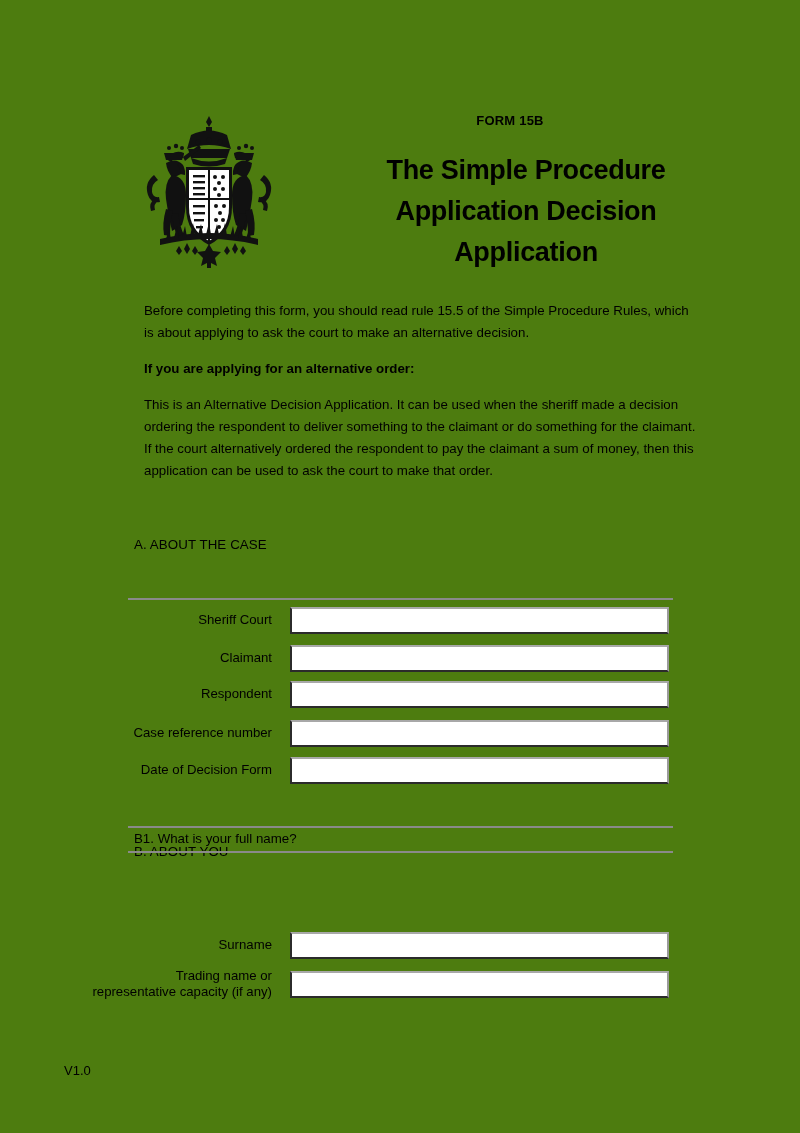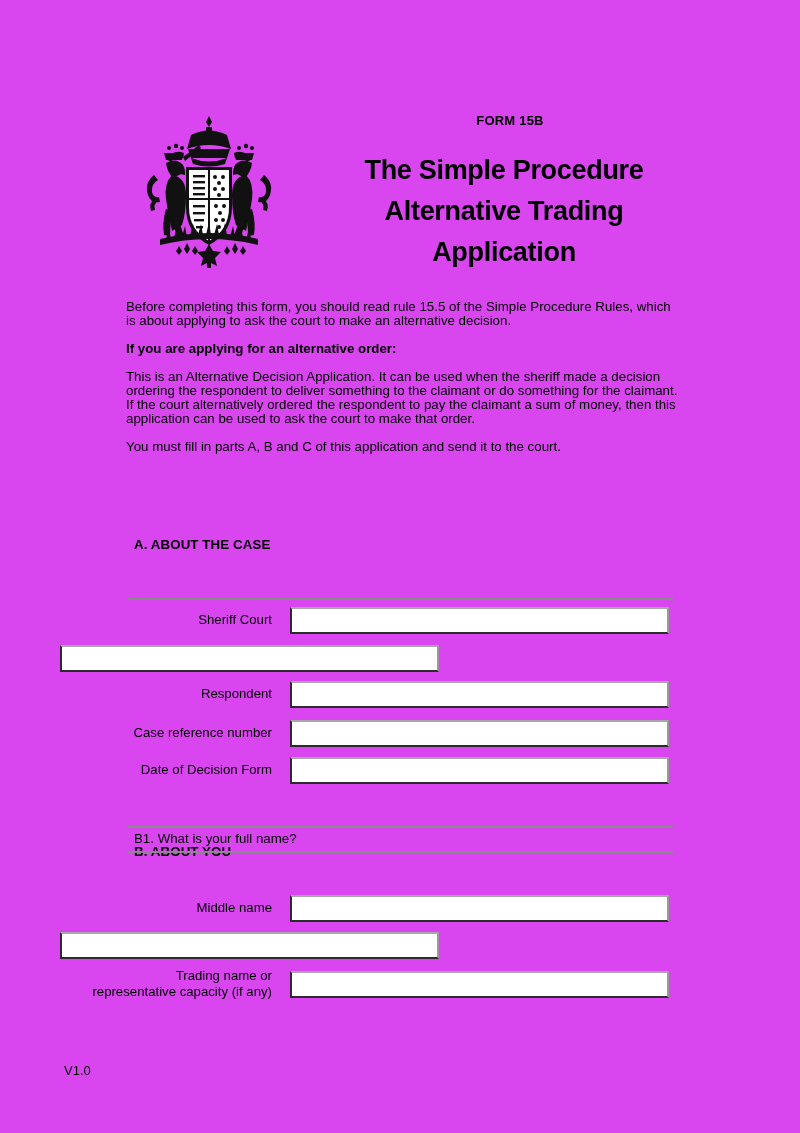--- a/index.html
+++ b/index.html
@@ -8,21 +8,21 @@
     background: #ffffff;
   }
   body {
     font-family: "Liberation Sans", sans-serif;
     color: #000000;
   }
   .page {
     position: relative;
     width: 800px;
     height: 1133px;
-    background: #d946ef;
+    background: #4d7c0f;
     overflow: hidden;
     box-sizing: border-box;
   }
 
   
   .header {
     position: absolute;
     left: 0;
     top: 0;
     width: 800px;
@@ -42,49 +42,49 @@
     left: 350px;
     top: 113px;
     width: 320px;
     text-align: center;
     font-size: 13px;
     font-weight: bold;
     letter-spacing: 0.2px;
   }
   .doc-title {
     position: absolute;
-    left: 324px;
+    left: 346px;
     top: 150px;
     width: 360px;
     text-align: center;
     font-size: 27px;
     font-weight: bold;
     line-height: 41px;
     letter-spacing: -0.3px;
   }
 
   
   .prose {
     position: absolute;
-    left: 126px;
+    left: 144px;
     top: 300px;
     width: 552px;
     font-size: 13.3px;
-    line-height: 14px;
+    line-height: 22px;
   }
   .prose p { margin: 0 0 17px 0; }
   .prose p.tight { margin-bottom: 14px; }
   .prose p.bold { font-weight: bold; margin-bottom: 14px; }
 
   
   .section-head {
     position: absolute;
     left: 134px;
     font-size: 13.3px;
-    font-weight: bold;
+    font-weight: normal;
     letter-spacing: 0.1px;
   }
   #sec-a { top: 537px; }
   #sec-b { top: 844px; }
 
   
   .rule {
     position: absolute;
     left: 128px;
     width: 545px;
@@ -261,42 +261,42 @@
           <path d="M73 131 l4 7 8 1 -6 6 2 8 -8 -4 -8 4 2 -8 -6 -6 8 -1z"></path>
           <path d="M71 147 h4 v8 h-4z"></path>
         </g>
       </svg>
     </div>
 
     <div class="form-no">FORM 15B</div>
 
     <div class="doc-title">
       <div>The Simple Procedure</div>
-      <div>Alternative Trading</div>
+      <div>Application Decision</div>
       <div>Application</div>
     </div>
   </div>
 
   <div class="prose">
     <p class="tight">Before completing this form, you should read rule 15.5 of the Simple Procedure Rules, which is about applying to ask the court to make an alternative decision.</p>
     <p class="bold">If you are applying for an alternative order:</p>
     <p class="tight">This is an Alternative Decision Application. It can be used when the sheriff made a decision ordering the respondent to deliver something to the claimant or do something for the claimant. If the court alternatively ordered the respondent to pay the claimant a sum of money, then this application can be used to ask the court to make that order.</p>
-    <p>You must fill in parts A, B and C of this application and send it to the court.</p>
   </div>
 
   <div class="section-head" id="sec-a">A. ABOUT THE CASE</div>
 
   <div class="rule" style="top:598px;"></div>
 
   <div class="field-row" style="top:605px;">
     <div class="field-label">Sheriff Court</div>
     <input class="field-box" type="text" value="" style="">
   </div>
 
   <div class="field-row" style="top:643px;">
+    <div class="field-label">Claimant</div>
     <input class="field-box" type="text" value="" style="">
   </div>
 
   <div class="field-row" style="top:679px;">
     <div class="field-label">Respondent</div>
     <input class="field-box" type="text" value="" style="">
   </div>
 
   <div class="field-row" style="top:718px;">
     <div class="field-label">Case reference number</div>
@@ -310,26 +310,23 @@
 
   <div class="section-head" id="sec-b">B. ABOUT YOU</div>
 
   <div class="rule" style="top:826px;"></div>
 
   <div class="subq" style="top:831px;">B1. What is your full name?</div>
 
   <div class="rule" style="top:851px;"></div>
 
 
-  <div class="field-row" style="top:893px;">
-    <div class="field-label">Middle name</div>
-    <input class="field-box" type="text" value="" style="">
-  </div>
 
   <div class="field-row" style="top:930px;">
+    <div class="field-label">Surname</div>
     <input class="field-box" type="text" value="" style="">
   </div>
 
   <div class="field-row two-line" style="top:963px;">
     <div class="field-label">Trading name or
 representative capacity (if any)</div>
     <input class="field-box" type="text" value="" style="">
   </div>
 
   <div class="footer-version">V1.0</div>

